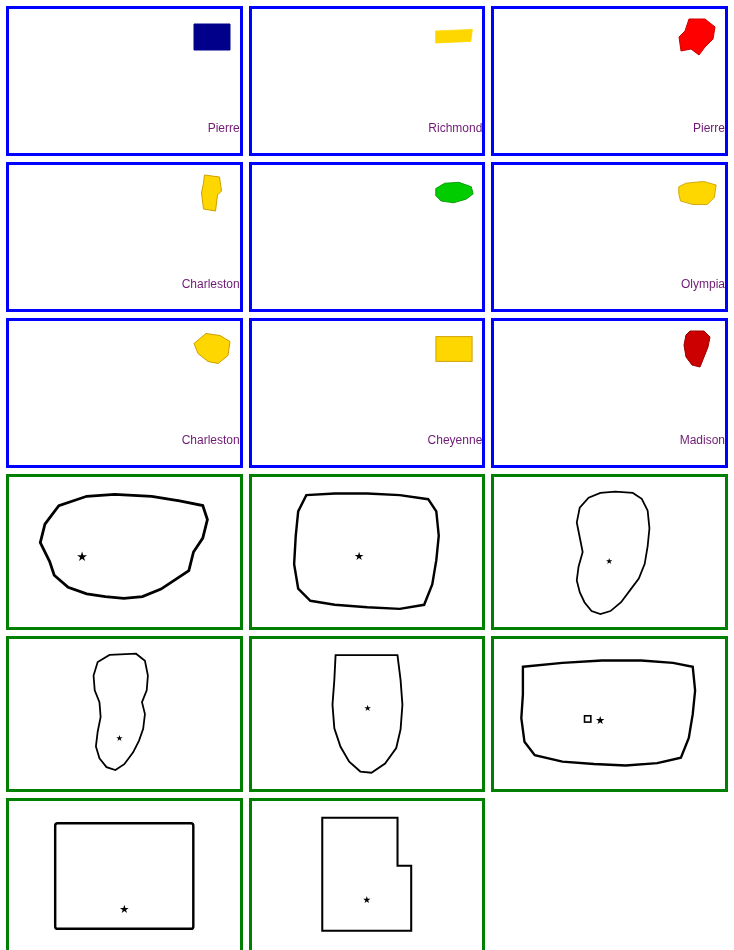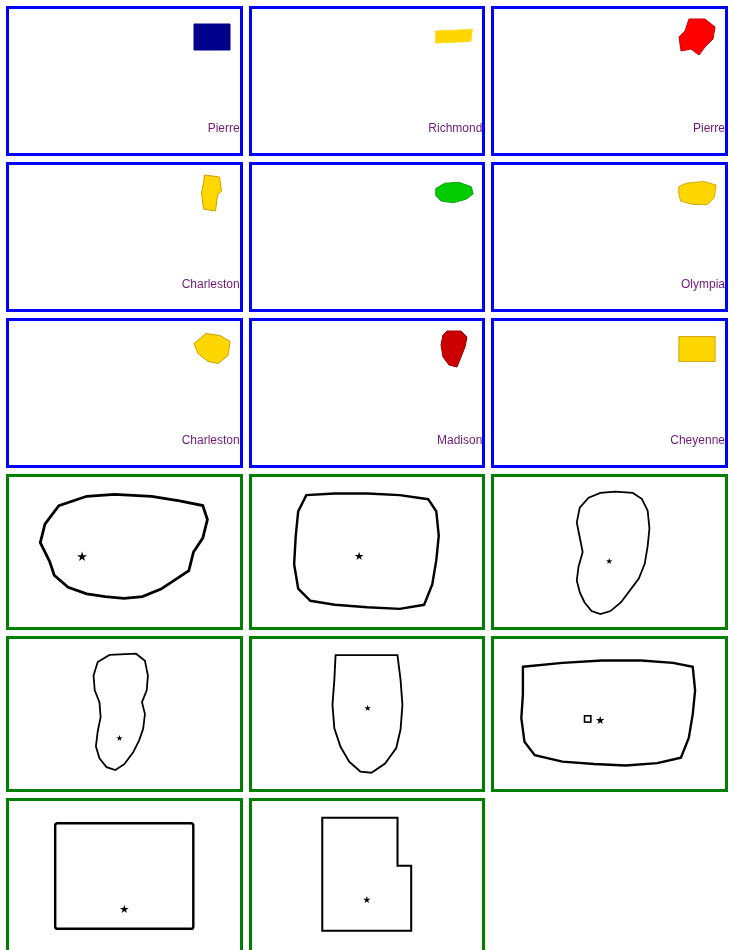--- a/index.html
+++ b/index.html
@@ -105,31 +105,31 @@
   </div>
 
   <div class="card">
     <svg class="state-icon" viewBox="0 0 40 35">
       <polygon points="2,12 14,2 28,4 38,10 36,24 26,32 16,30 6,22" fill="#FFD700" stroke="#CCA000" stroke-width="1"></polygon>
     </svg>
     <span class="card-label">Charleston</span>
   </div>
 
   <div class="card">
+    <svg class="state-icon" viewBox="0 0 42 30">
+      <rect x="2" y="2" width="38" height="26" fill="#FFD700" stroke="#CCA000" stroke-width="1"></rect>
+    </svg>
+    <span class="card-label">Cheyenne</span>
+  </div>
+
+  <div class="card">
     <svg class="state-icon" viewBox="0 0 30 40">
       <polygon points="8,2 22,2 28,8 26,18 22,28 18,38 10,36 4,28 2,16 4,6" fill="#CC0000" stroke="#990000" stroke-width="1"></polygon>
     </svg>
     <span class="card-label">Madison</span>
-  </div>
-
-  <div class="card">
-    <svg class="state-icon" viewBox="0 0 42 30">
-      <rect x="2" y="2" width="38" height="26" fill="#FFD700" stroke="#CCA000" stroke-width="1"></rect>
-    </svg>
-    <span class="card-label">Cheyenne</span>
   </div>
 
   <div class="card green-border">
     <div class="map-container">
       <svg viewBox="0 0 200 140">
         <path d="M20,80 L10,60 L15,40 L30,20 L60,10 L90,8 L130,10 L160,15 L185,20 L190,35 L185,55 L175,70 L170,90 L155,100 L140,110 L120,118 L100,120 L80,118 L60,115 L40,108 L25,95 Z" fill="white" stroke="black" stroke-width="3"></path>
 
         <text x="55" y="80" font-size="14" text-anchor="middle">★</text>
       </svg>
     </div>

